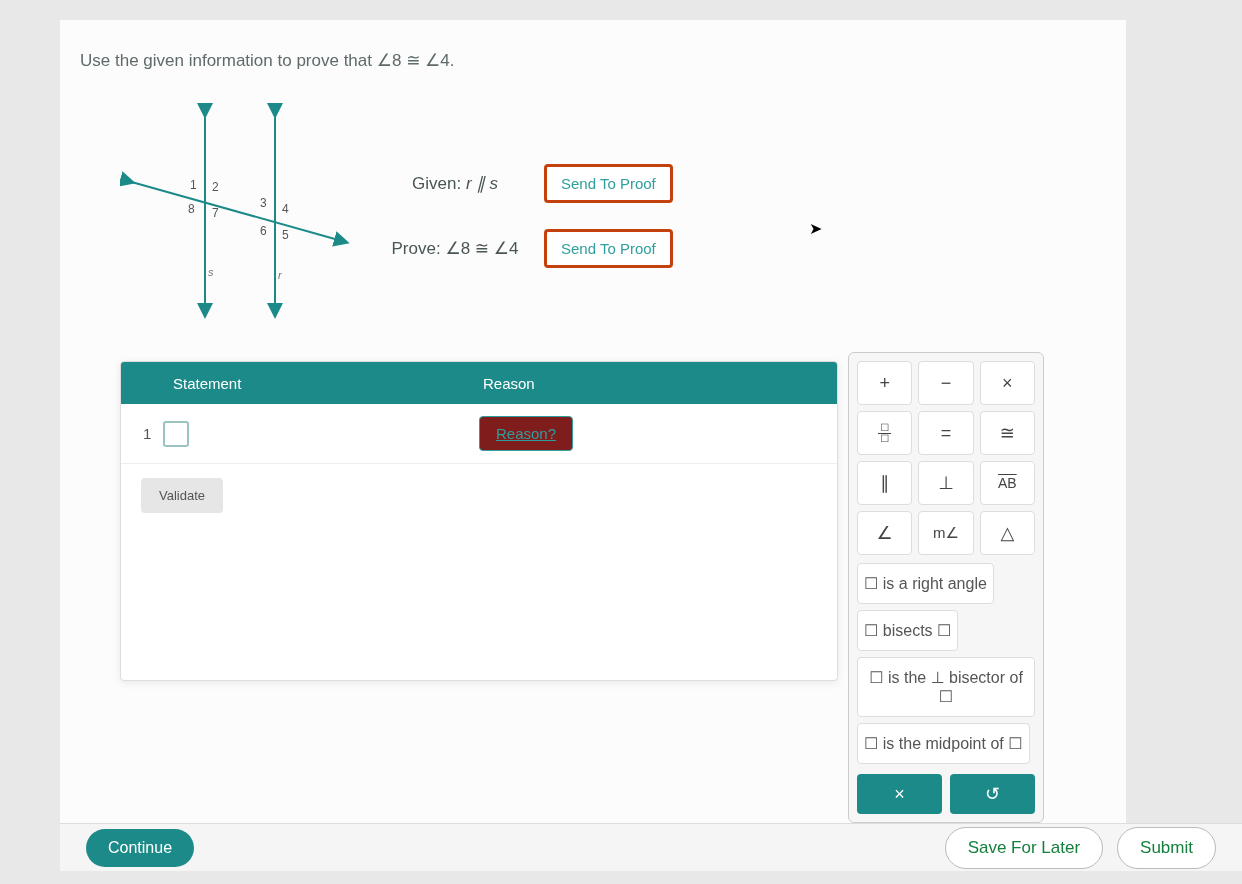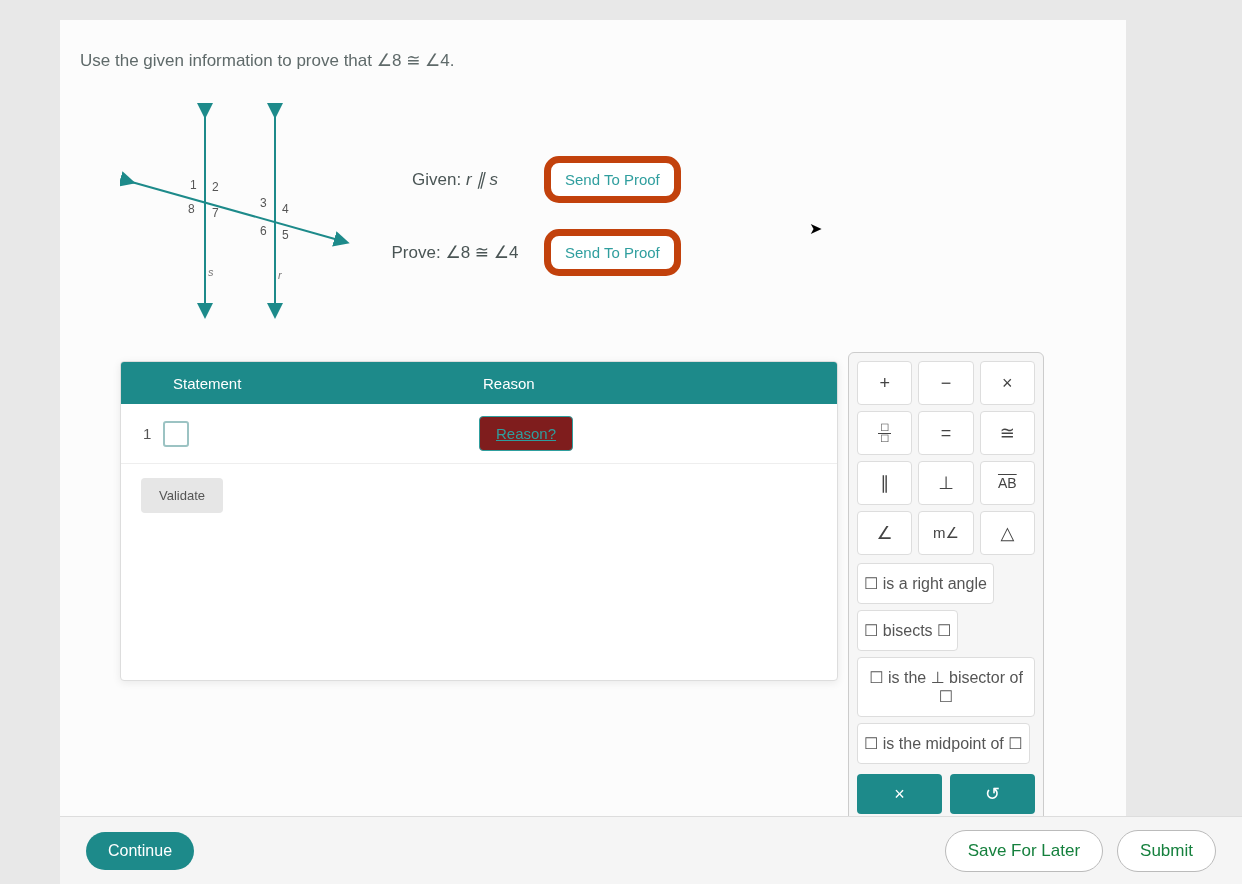--- a/index.html
+++ b/index.html
@@ -34,25 +34,25 @@
   .diagram {
     width: 230px; height: 230px;
     position: relative;
   }
   .given-prove {
     display: flex; flex-direction: column; gap: 26px;
   }
   .gp-row { display: flex; align-items: center; gap: 24px; }
   .gp-label { font-size: 17px; color: #4a5555; min-width: 130px; text-align: center; }
   .btn-outline {
-    border: 7px solid #c2410c;
+    border: 3px solid #c2410c;
     color: #2f9e9e;
     background: #fff;
     padding: 8px 14px;
-    border-radius: 15px;
+    border-radius: 4px;
     font-size: 15px;
     cursor: pointer;
   }
   .proof-card {
     margin-left: 40px;
     width: 718px;
     height: 320px;
     background: #fff;
     border: 1px solid #ddd;
     border-radius: 4px;
@@ -148,22 +148,22 @@
     border-radius:4px;
     height:40px;
     font-size:18px;
     cursor:pointer;
     display:flex;align-items:center;justify-content:center;
   }
   .overline { text-decoration: overline; }
   
   .footer {
     position:absolute;
-    left:60px; bottom:0;
-    width:1182px; height:68px;
+    left:60px; bottom:13px;
+    width:1182px; height:48px;
     background:#f5f5f5;
     border-top:1px solid #ddd;
     display:flex; align-items:center;
     padding: 16px 26px;
   }
   .continue-btn {
     background:#1d8a8a;
     color:#fff;
     border:none;
     padding:10px 22px;

